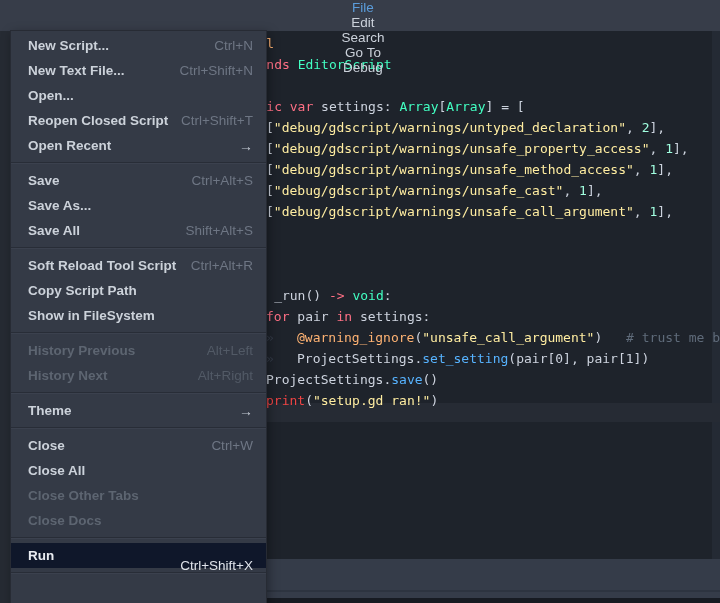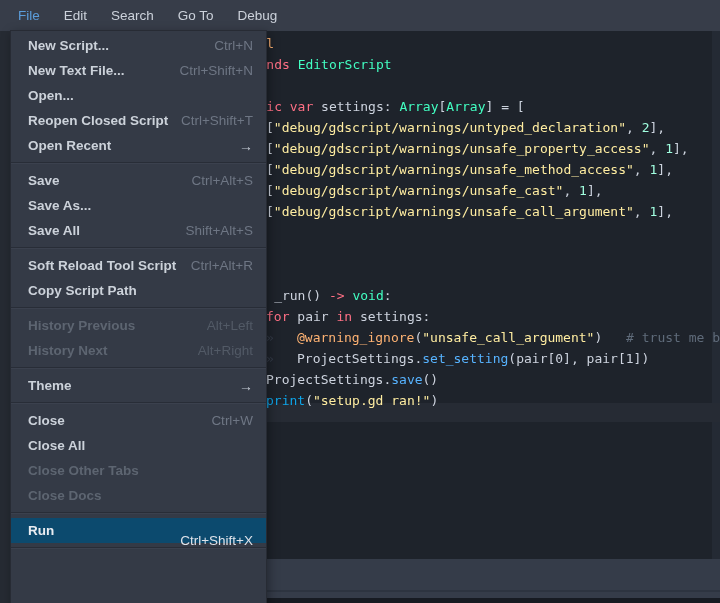--- a/index.html
+++ b/index.html
@@ -9,20 +9,21 @@
     font-family:"Liberation Sans", sans-serif;
     -webkit-font-smoothing:antialiased;
   }
   .screen{position:absolute;inset:0;}
 
   
   .menubar{
     position:absolute;left:0;top:0;width:720px;height:31px;
     background:#373d49;display:flex;align-items:center;padding-left:6px;
     box-sizing:border-box;
+    flex-direction:column;
   }
   .mb-item{
     padding:0 12px;height:31px;display:flex;align-items:center;
     font-size:13.5px;color:#ccd2db;cursor:default;
   }
   .mb-item.active{color:#5b9ddb;}
 
   
   .editor-bg{position:absolute;left:0;top:31px;width:720px;height:528px;background:#1e232b;}
   .scroll-track{position:absolute;right:0;top:31px;width:8px;height:528px;background:#242a34;}
@@ -32,21 +33,21 @@
     font-family:"DejaVu Sans Mono", monospace;
     font-size:13px;line-height:21px;white-space:pre;color:#cdd3de;
   }
   .cl{height:21px;}
   .code .kw{color:#ff7085;}
   .code .type{color:#42ffc2;}
   .code .str{color:#ffeda1;}
   .code .num{color:#a1ffe0;}
   .code .ann{color:#ffb373;}
   .code .fn{color:#57b3ff;}
-  .code .fnb{color:#0ea5e9;margin-top:44px;}
+  .code .fnb{color:#ef4444;margin-top:44px;}
   .code .com{color:#5f6b7a;margin-left:16px;}
   .code .pl{color:#cdd3de;margin-top:40px;}
   .code .tab{display:inline-block;width:31px;color:#333a47;}
 
   
   .statusbar{position:absolute;left:0;top:559px;width:720px;height:39px;background:#353c49;}
   .statusbar::after{content:'';position:absolute;left:0;top:31px;width:100%;height:2px;background:#2d3440;}
   .bottom-strip{position:absolute;left:0;top:598px;width:720px;height:5px;background:#171b22;}
   .left-strip{position:absolute;left:0;top:31px;width:10px;height:572px;background:#262b33;}
 
@@ -59,21 +60,21 @@
   }
   .mi{
     height:25px;display:flex;align-items:center;
     padding:0 13px 0 17px;color:#ccd2da;cursor:default;
   }
   .mi .mi-label{flex:1;white-space:nowrap;font-weight:bold;}
   .mi .mi-right{color:#6e7684;white-space:nowrap;}
   .mi.disabled{color:#5d6571;}
   .mi.disabled .mi-right{color:#525a66;}
   .mi .arrow{color:#c3c9d2;font-size:14px;}
-  .mi.hl{background:#0c4a6e;color:#e9ecf1;}
+  .mi.hl{background:#0f172a;color:#e9ecf1;}
   .mi.hl .mi-right{color:#dfe3ea;margin-top:20px;}
   .mi-sep{height:10px;position:relative;}
   .mi-sep::before{content:'';position:absolute;left:0;right:0;top:4px;height:1px;background:#282d37;}
   .mi-sep::after{content:'';position:absolute;left:0;right:0;top:5px;height:1px;background:#3b414e;}
 </style>
 </head>
 <body>
 
 <div class="screen">
 
@@ -140,20 +141,24 @@
   </div>
       <div class="mi-sep"></div>
       <div class="mi">
     <span class="mi-label">Soft Reload Tool Script</span>
     <span class="mi-right">Ctrl+Alt+R</span>
   </div>
       <div class="mi">
     <span class="mi-label">Copy Script Path</span>
     <span class="mi-right"></span>
   </div>
+      <div class="mi">
+    <span class="mi-label">Show in FileSystem</span>
+    <span class="mi-right"></span>
+  </div>
       <div class="mi-sep"></div>
       <div class="mi disabled">
     <span class="mi-label">History Previous</span>
     <span class="mi-right">Alt+Left</span>
   </div>
       <div class="mi disabled">
     <span class="mi-label">History Next</span>
     <span class="mi-right">Alt+Right</span>
   </div>
       <div class="mi-sep"></div>

